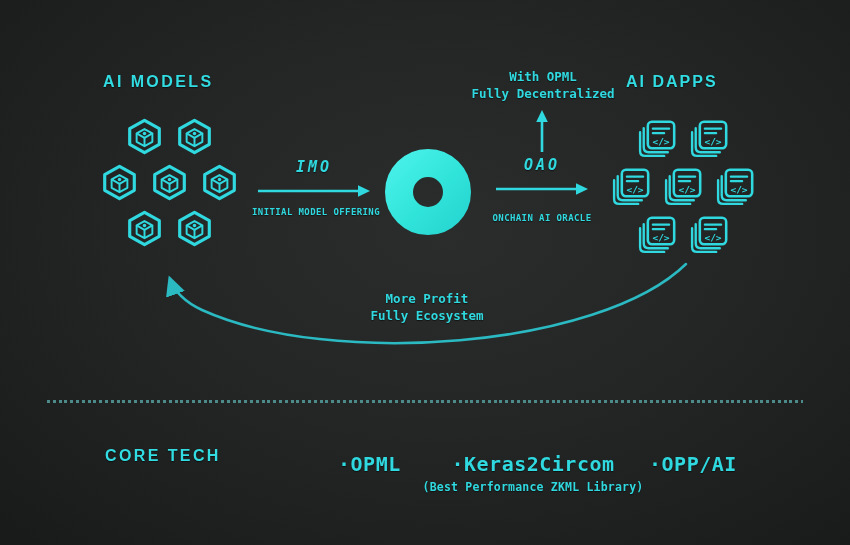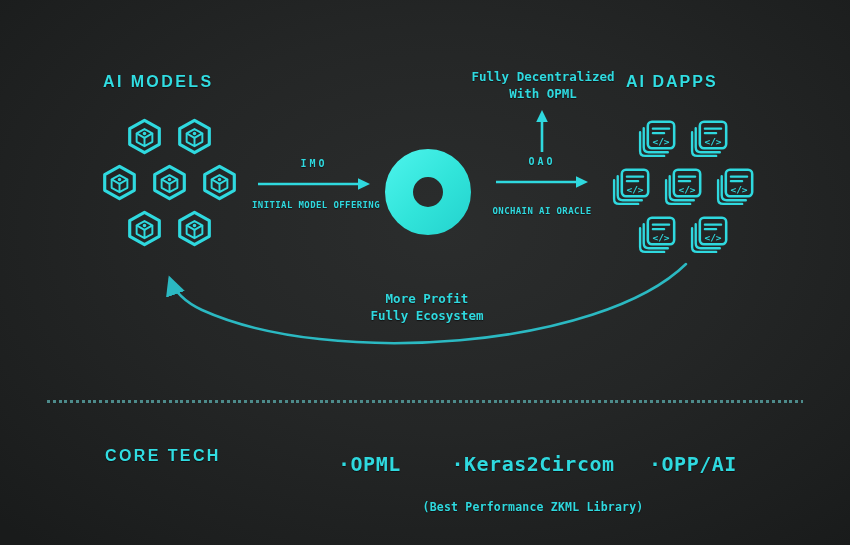--- a/index.html
+++ b/index.html
@@ -28,29 +28,29 @@
     text-shadow:0 1px 1px rgba(0,0,0,.55);
   }
   .iconGrid{display:flex;flex-direction:column;align-items:center;}
   .iconRow{display:flex;justify-content:center;}
   .cubeGrid{gap:9px;}
   .cubeGrid .iconRow{gap:13px;}
   .dappGrid{gap:8px;}
   .dappGrid .iconRow{gap:12px;}
   svg{display:block;}
   .center{text-align:center;}
-  .arrowLabel{font-size:10px;letter-spacing:3px;}
+  .arrowLabel{font-size:15px;letter-spacing:3px;font-style:italic;}
   .arrowSub{font-size:9px;letter-spacing:.4px;}
   .smallNote{font-size:12.5px;line-height:17px;}
   .dotted{
     height:3px;
     background:repeating-linear-gradient(to right,#4d8b8b 0 3px,transparent 3px 5.8px);
   }
   .coreLabel{font-size:20px;letter-spacing:.5px;}
-  .coreNote{font-size:11.5px;letter-spacing:.2px;margin-top:24px;}
+  .coreNote{font-size:11.5px;letter-spacing:.2px;margin-top:4px;}
 </style>
 </head>
 <body>
 
 <svg width="0" height="0" style="position:absolute">
   <defs>
     <g id="cubeIcon">
       <path d="M20 2.5 L36 11.5 V28.5 L20 37.5 L4 28.5 V11.5 Z" fill="none" stroke="#2fd9df" stroke-width="3.4" stroke-linejoin="round"></path>
       <path d="M20 12 L28.5 16.7 L20 21.4 L11.5 16.7 Z" fill="none" stroke="#2fd9df" stroke-width="2.1" stroke-linejoin="round"></path>
       <path d="M11.5 16.7 V25.8 L20 30.5 L28.5 25.8 V16.7 M20 21.4 V30.5" fill="none" stroke="#2fd9df" stroke-width="2.1" stroke-linejoin="round"></path>
@@ -117,22 +117,22 @@
       <linearGradient id="ringGrad" x1="0" y1="0" x2="1" y2="1">
         <stop offset="0" stop-color="#45efe7"></stop>
         <stop offset="0.55" stop-color="#31e4da"></stop>
         <stop offset="1" stop-color="#28d8d2"></stop>
       </linearGradient>
     </defs>
     <circle cx="44" cy="44" r="29" fill="none" stroke="url(#ringGrad)" stroke-width="28"></circle>
   </svg>
 
   <div class="abs center pix smallNote" style="left:452px;top:68px;width:182px;">
+    <div>With OPML</div>
     <div>Fully Decentralized</div>
-    <div>With OPML</div>
   </div>
   <svg class="abs" style="left:533px;top:109px;" width="18" height="44" viewBox="0 0 18 44">
     <line x1="9" y1="43" x2="9" y2="10" stroke="#2fd9df" stroke-width="2.6"></line>
     <path d="M3.2 13 L9 1 L14.8 13 Z" fill="#2fd9df"></path>
   </svg>
 
   <div class="abs center" style="left:490px;top:156px;width:104px;">
     <div class="pix arrowLabel">OAO</div>
     <svg width="98" height="18" viewBox="0 0 98 18" style="margin:6px auto 0;">
       <line x1="3" y1="9" x2="84" y2="9" stroke="#2fd9df" stroke-width="2.6"></line>

